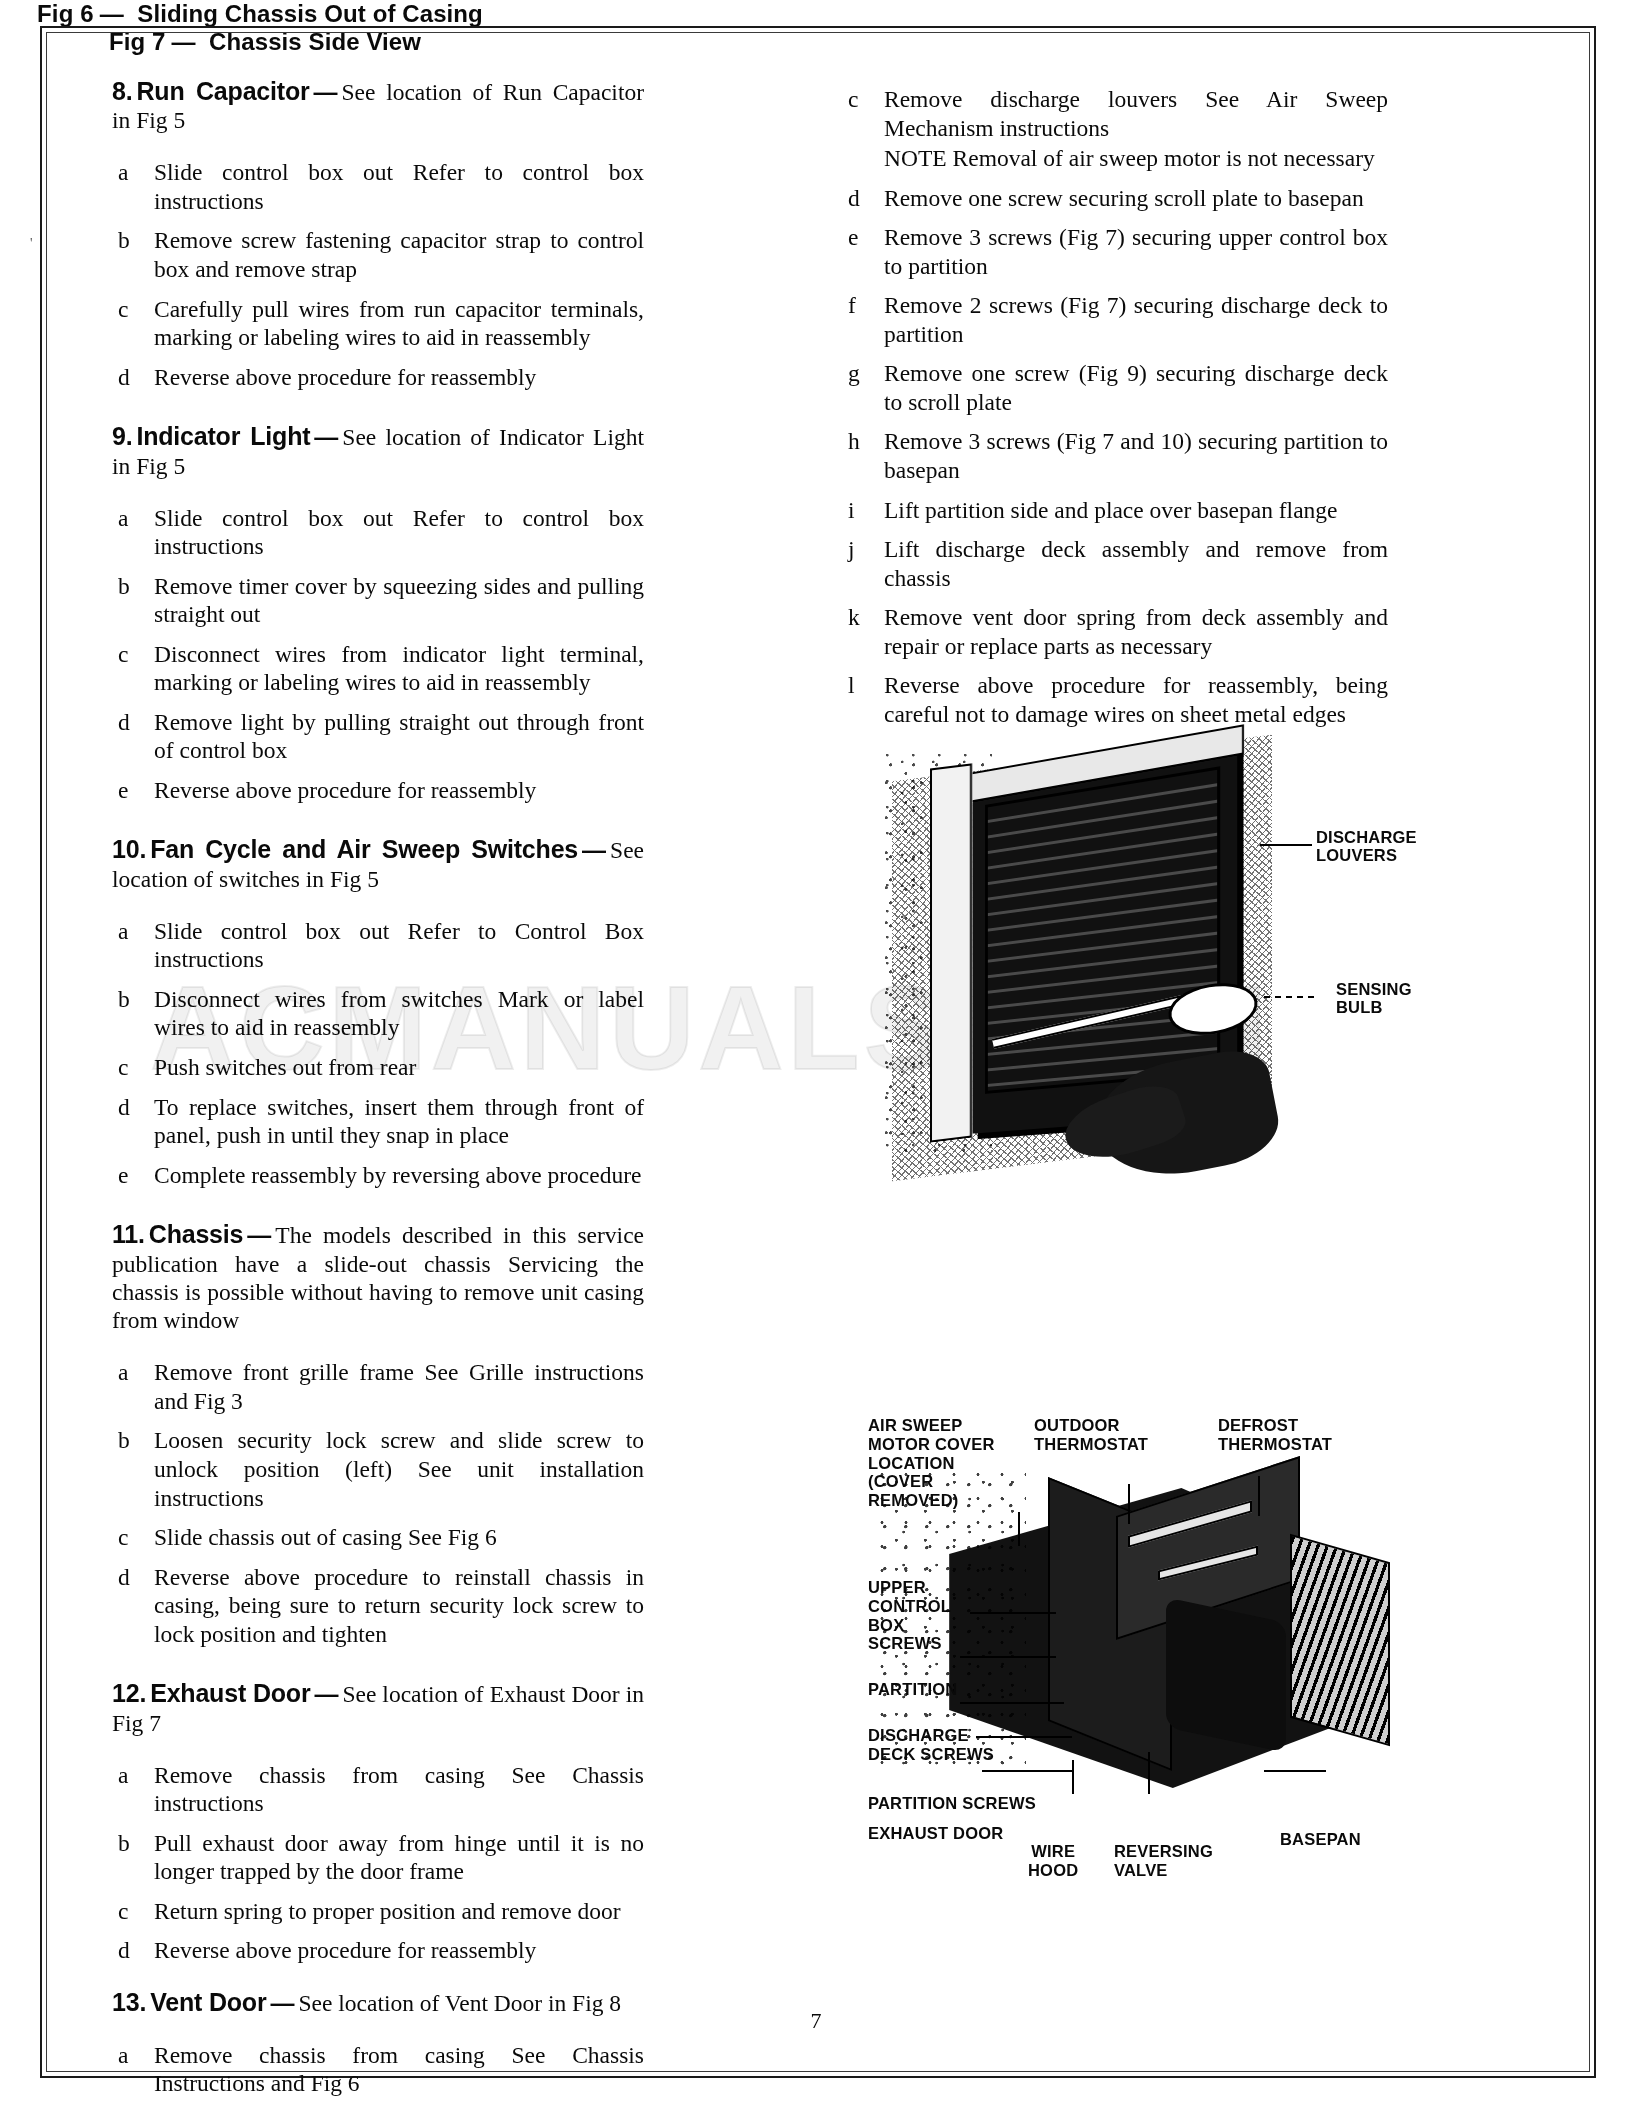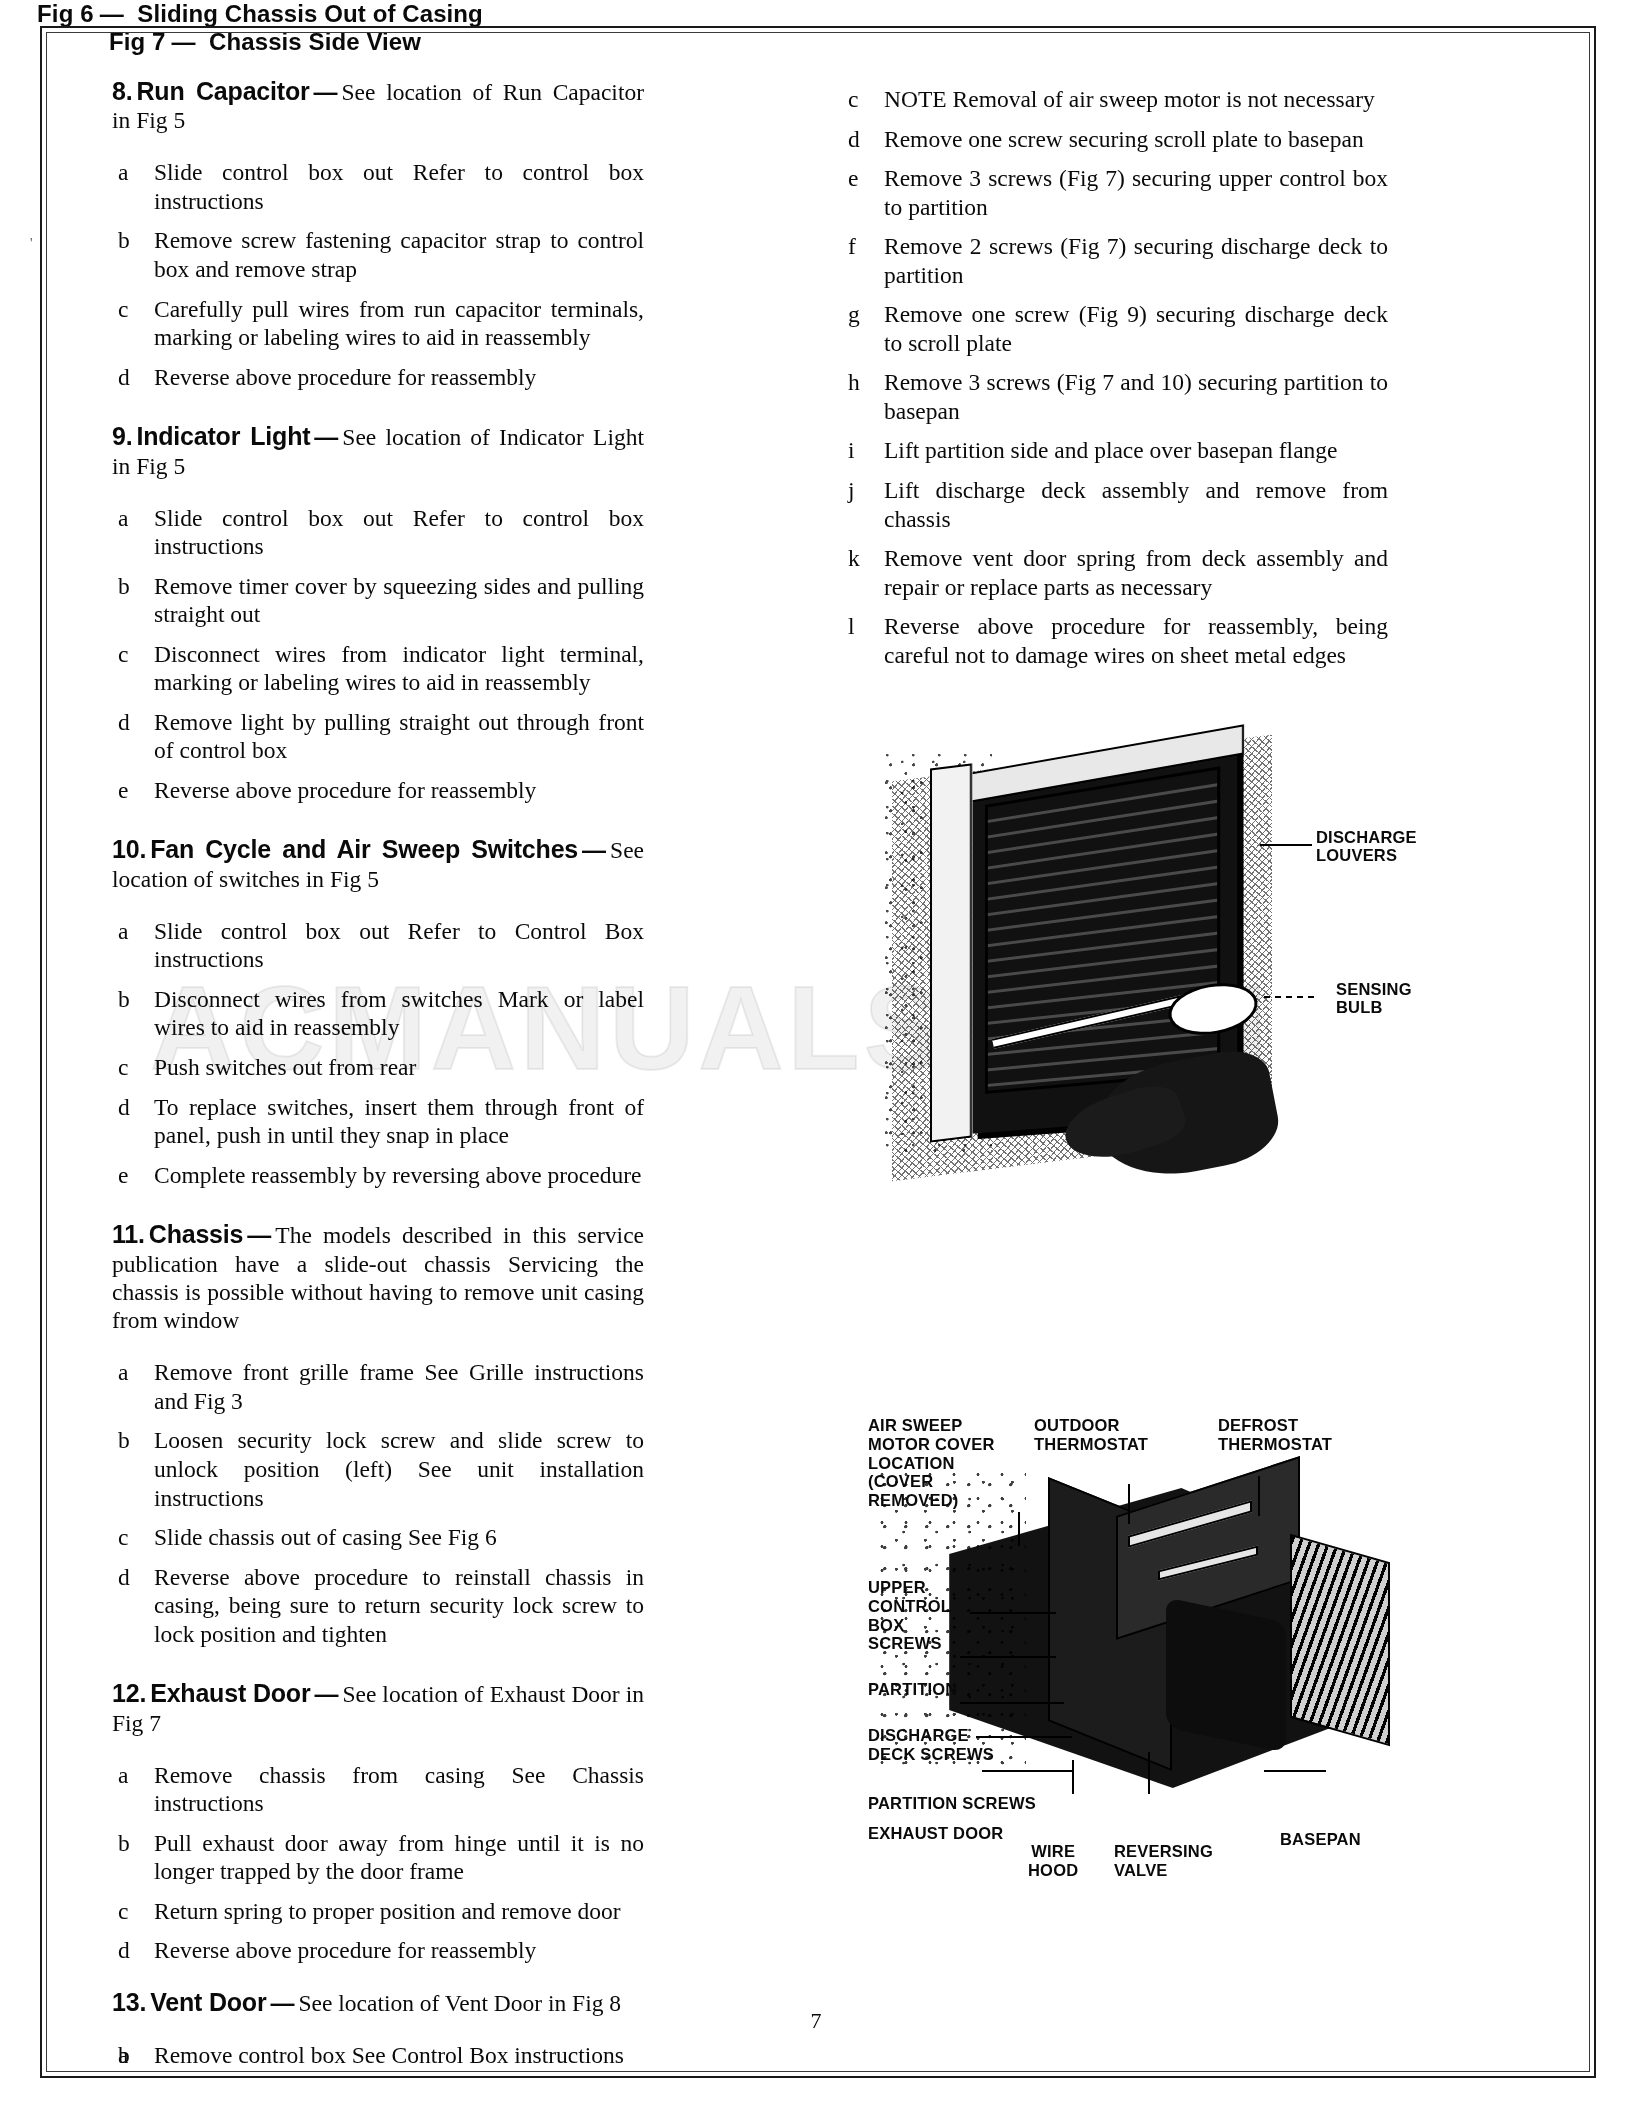--- a/index.html
+++ b/index.html
@@ -388,29 +388,30 @@
       <div class="item"><span class="ltr">a</span><span>Remove chassis from casing  See Chassis instructions</span></div>
       <div class="item"><span class="ltr">b</span><span>Pull exhaust door away from hinge until it is no longer trapped by the door frame</span></div>
       <div class="item"><span class="ltr">c</span><span>Return spring to proper position and remove door</span></div>
       <div class="item"><span class="ltr">d</span><span>Reverse above procedure for reassembly</span></div>
     </div>
 
     <div class="sec-wrap">
       <p class="sec-block">
         <span class="sec-head sec-num">13.</span><span class="sec-head">Vent Door</span><span class="sec-dash">—</span><span class="sec-body">See location of Vent Door in Fig  8</span>
       </p>
-      <div class="item"><span class="ltr">a</span></div>
+      <div class="item"><span class="ltr">a</span><span>Remove chassis from casing  See Chassis Instructions and Fig  6</span></div>
       <div class="item"><span class="ltr">b</span><span>Remove control box  See Control Box instructions</span></div>
     </div>
 
   </div>
 
   <div class="col col-right">
     <div class="item tight">
       <span class="ltr">c</span>
+      <span>Remove discharge louvers  See Air Sweep Mechanism instructions</span>
       <span class="sub">NOTE  Removal of air sweep motor is not necessary</span>
     </div>
     <div class="item"><span class="ltr">d</span><span>Remove one screw securing scroll plate to basepan</span></div>
     <div class="item"><span class="ltr">e</span><span>Remove 3 screws (Fig  7) securing upper control box to partition</span></div>
     <div class="item"><span class="ltr">f</span><span>Remove 2 screws (Fig  7) securing discharge deck to partition</span></div>
     <div class="item"><span class="ltr">g</span><span>Remove one screw (Fig  9) securing discharge deck to scroll plate</span></div>
     <div class="item"><span class="ltr">h</span><span>Remove 3 screws (Fig  7 and 10) securing partition to basepan</span></div>
     <div class="item"><span class="ltr">i</span><span>Lift partition side and place over basepan flange</span></div>
     <div class="item"><span class="ltr">j</span><span>Lift discharge deck assembly and remove from chassis</span></div>
     <div class="item"><span class="ltr">k</span><span>Remove vent door spring from deck assembly and repair or replace parts as necessary</span></div>

